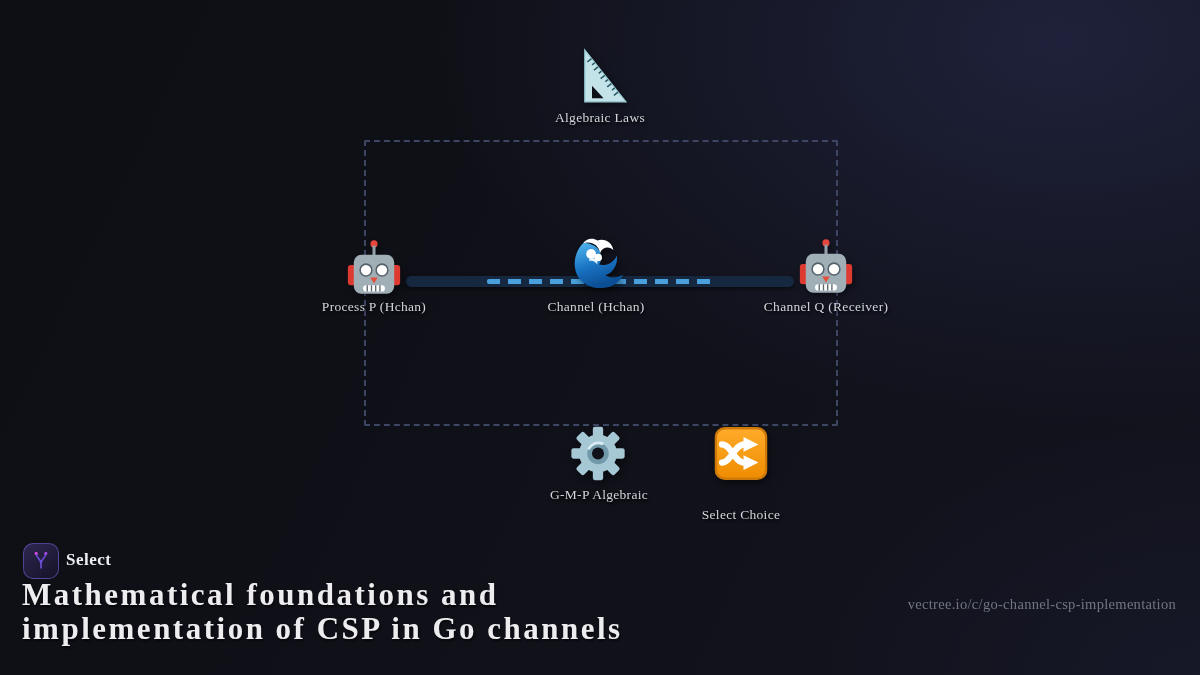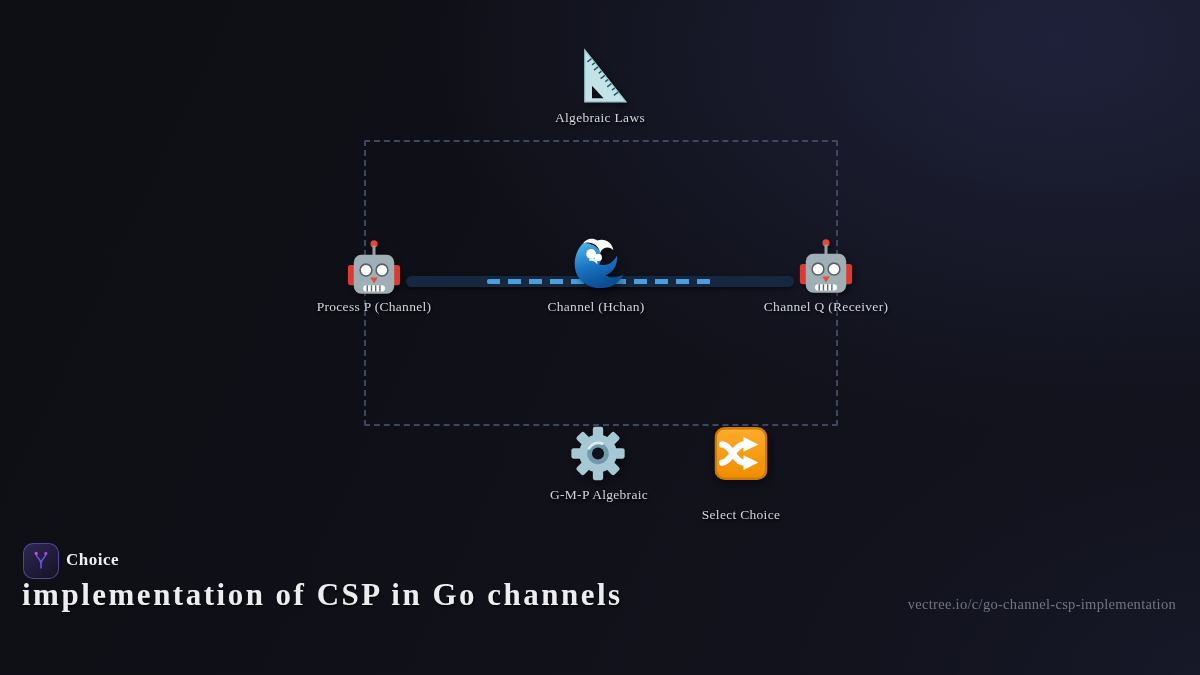--- a/index.html
+++ b/index.html
@@ -77,21 +77,21 @@
     <rect x="30.2" y="9" width="3.6" height="12" fill="#93a1aa"></rect>
     <rect x="1" y="32" width="10" height="24" rx="3.5" fill="#dd3b31"></rect>
     <rect x="53" y="32" width="10" height="24" rx="3.5" fill="#dd3b31"></rect>
     <rect x="8" y="20" width="48" height="46" rx="9" fill="#a0aeb6"></rect>
     <circle cx="22.5" cy="38" r="7" fill="#ffffff" stroke="#55626b" stroke-width="1.8"></circle>
     <circle cx="41.5" cy="38" r="7" fill="#ffffff" stroke="#55626b" stroke-width="1.8"></circle>
     <path d="M27.5,47 h9 l-4.5,7 z" fill="#e2503c"></path>
     <rect x="19" y="56" width="26" height="7.5" rx="3.7" fill="#ffffff"></rect>
     <path d="M24,56 v7.5 M29,56 v7.5 M34,56 v7.5 M39,56 v7.5" stroke="#5b6870" stroke-width="1.6"></path>
   </svg>
-  <div class="node-label" style="left:374px;top:299px;">Process P (Channel)</div>
+  <div class="node-label" style="left:374px;top:299px;">Process P (Hchan)</div>
 
   <svg class="abs cx icon" style="left:600px;top:237px;" width="57" height="57" viewBox="0 0 64 64">
     <defs>
       <linearGradient id="wg" x1="0" y1="0" x2="0.35" y2="1">
         <stop offset="0" stop-color="#55b9ef"></stop>
         <stop offset="0.55" stop-color="#1a74c4"></stop>
         <stop offset="1" stop-color="#0b4e93"></stop>
       </linearGradient>
     </defs>
     <path d="M13,7 C4,16 1,31 6,42 C11,53 24,59 37,57 C47,56 55,50 58,42 C52,46 44,47 38,43 C47,40 52,31 51,21 C47,29 39,33 31,31 C36,24 33,13 24,9 C20,7 16,6 13,7 Z" fill="url(#wg)"></path>
@@ -149,21 +149,22 @@
   </svg>
   <div class="node-label" style="left:741px;top:487px;margin-top:20px;">Select Choice</div>
 
   <div class="abs" id="brand-logo">
     <svg width="22" height="22" viewBox="0 0 32 32">
       <path d="M9,5 C9,12 16,12 16,20 M23,5 C23,12 16,12 16,20 M16,20 L16,26" stroke="#6a4fd8" stroke-width="2.4" fill="none" stroke-linecap="round"></path>
       <circle cx="9" cy="5" r="2.3" fill="#d24be0"></circle>
       <circle cx="23" cy="5" r="2.3" fill="#a04be0"></circle>
     </svg>
   </div>
-  <div class="abs" id="brand-name">Choice</div>
+  <div class="abs" id="brand-name">Select</div>
 
   <div class="abs" id="page-title">
+    <div>Mathematical foundations and</div>
     <div>implementation of CSP in Go channels</div>
   </div>
 
   <div class="abs" id="page-url">vectree.io/c/go-channel-csp-implementation</div>
 
 </div>
 
 </body></html>

